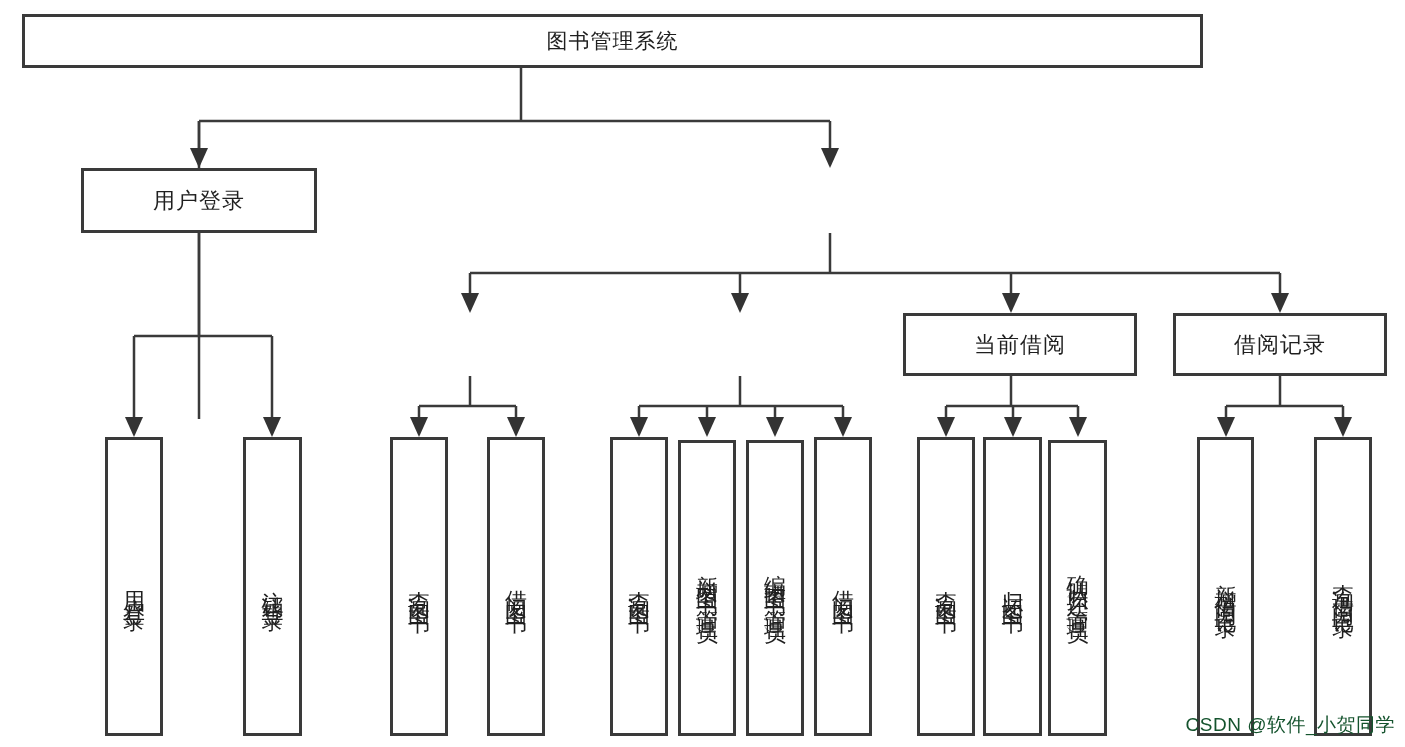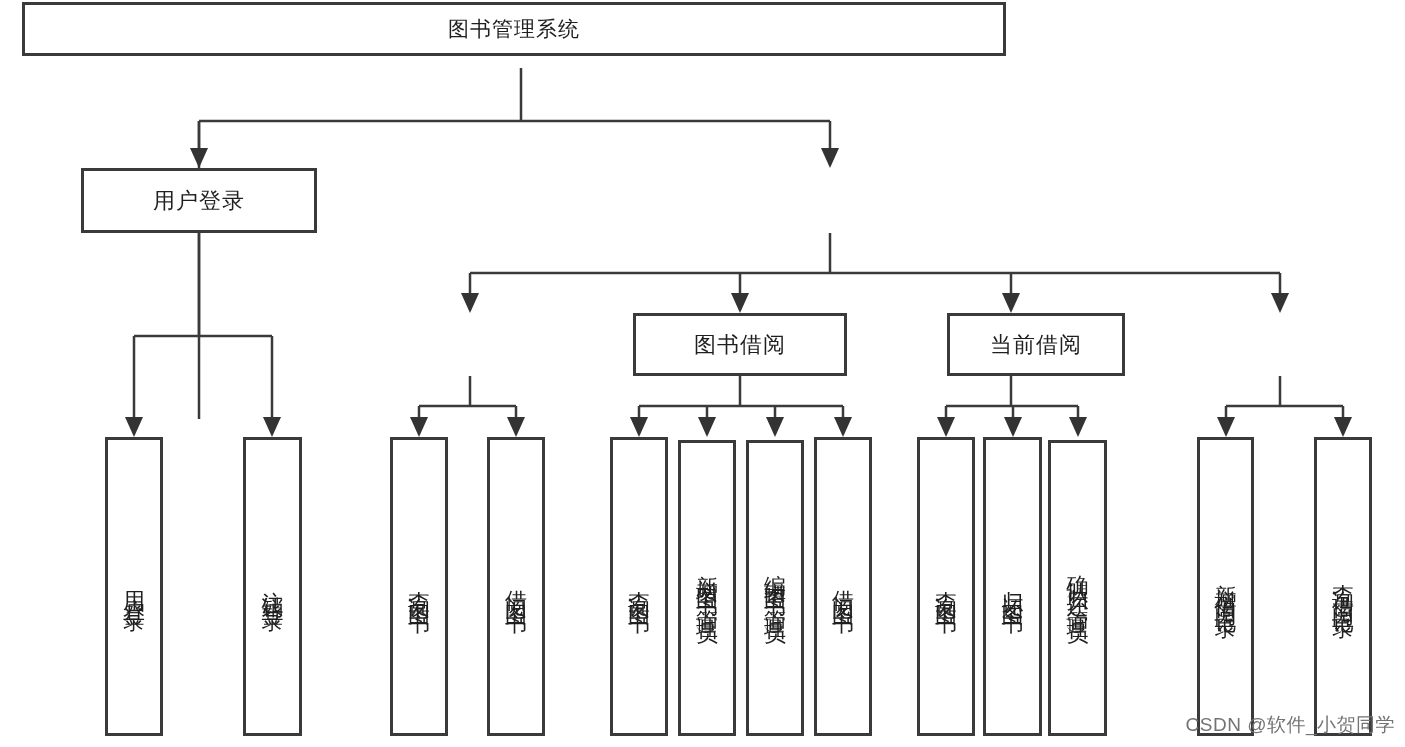--- a/index.html
+++ b/index.html
@@ -34,21 +34,21 @@
     text-orientation: mixed;
     font-size: 22px;
     letter-spacing: 7px;
     line-height: 1.1;
   }
   .watermark {
     position: absolute;
     right: 10px;
     top: 712px;
     font-size: 19px;
-    color: #737373;
+    color: #14532d;
     letter-spacing: 0.5px;
     z-index: 6;
     white-space: nowrap;
   }
 </style>
 </head>
 <body>
 
 <div class="canvas">
 
@@ -83,26 +83,26 @@
       <polygon points="766,417 784,417 775,437"></polygon>
       <polygon points="834,417 852,417 843,437"></polygon>
       <polygon points="937,417 955,417 946,437"></polygon>
       <polygon points="1004,417 1022,417 1013,437"></polygon>
       <polygon points="1069,417 1087,417 1078,437"></polygon>
       <polygon points="1217,417 1235,417 1226,437"></polygon>
       <polygon points="1334,417 1352,417 1343,437"></polygon>
     </g>
   </svg>
 
-  <div class="box hbox root-box" style="left:22px; top:2px; width:984px; height:54px;">图书管理系统</div>
+  <div class="box hbox root-box" style="left:22px; top:14px; width:1181px; height:54px;">图书管理系统</div>
 
   <div class="box hbox" style="left:81px; top:168px; width:236px; height:65px;">用户登录</div>
 
-  <div class="box hbox" style="left:633px; top:313px; width:214px; height:63px;">图书借阅</div>
-  <div class="box hbox" style="left:947px; top:313px; width:178px; height:63px;">当前借阅</div>
+  <div class="box hbox" style="left:903px; top:313px; width:234px; height:63px;">当前借阅</div>
+  <div class="box hbox" style="left:1173px; top:313px; width:214px; height:63px;">借阅记录</div>
 
   <div class="box vbox" style="left:105px; top:437px; width:58px; height:299px;">用户登录</div>
   <div class="box vbox" style="left:243px; top:437px; width:59px; height:299px;">注销登录</div>
 
   <div class="box vbox" style="left:390px; top:437px; width:58px; height:299px;">查询图书</div>
   <div class="box vbox" style="left:487px; top:437px; width:58px; height:299px;">借阅图书</div>
 
   <div class="box vbox" style="left:610px; top:437px; width:58px; height:299px;">查询图书</div>
   <div class="box vbox" style="left:678px; top:440px; width:58px; height:296px;">新增图书（管理员）</div>
   <div class="box vbox" style="left:746px; top:440px; width:58px; height:296px;">编辑图书（管理员）</div>

